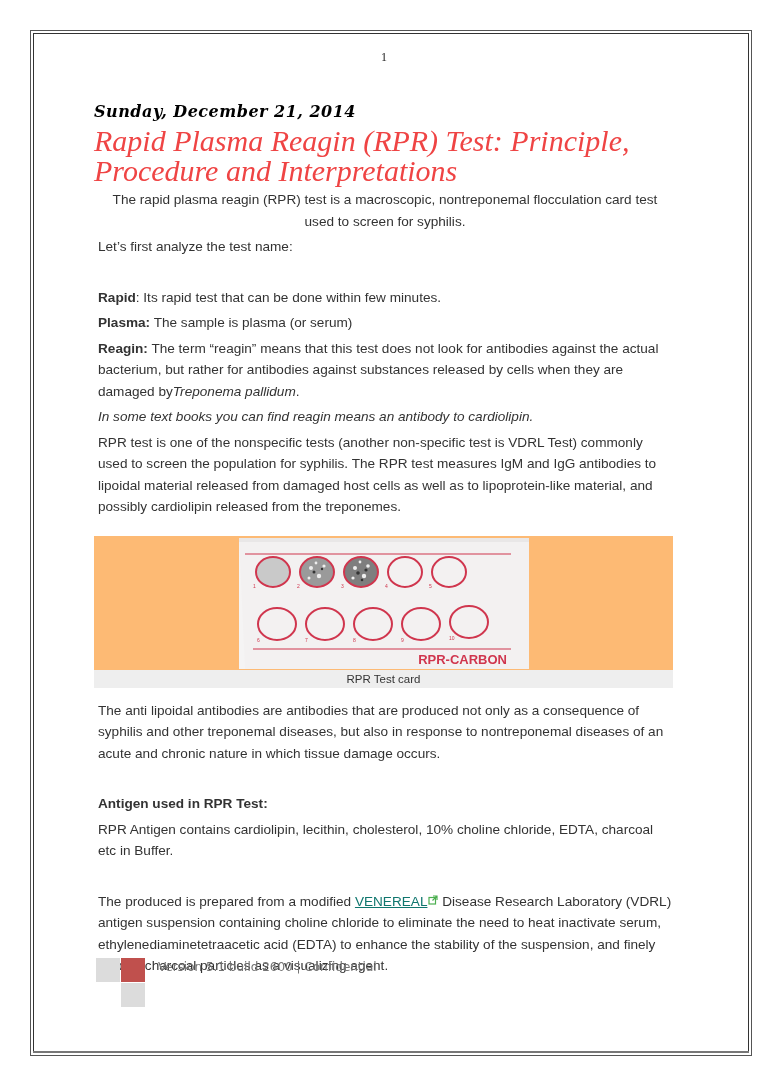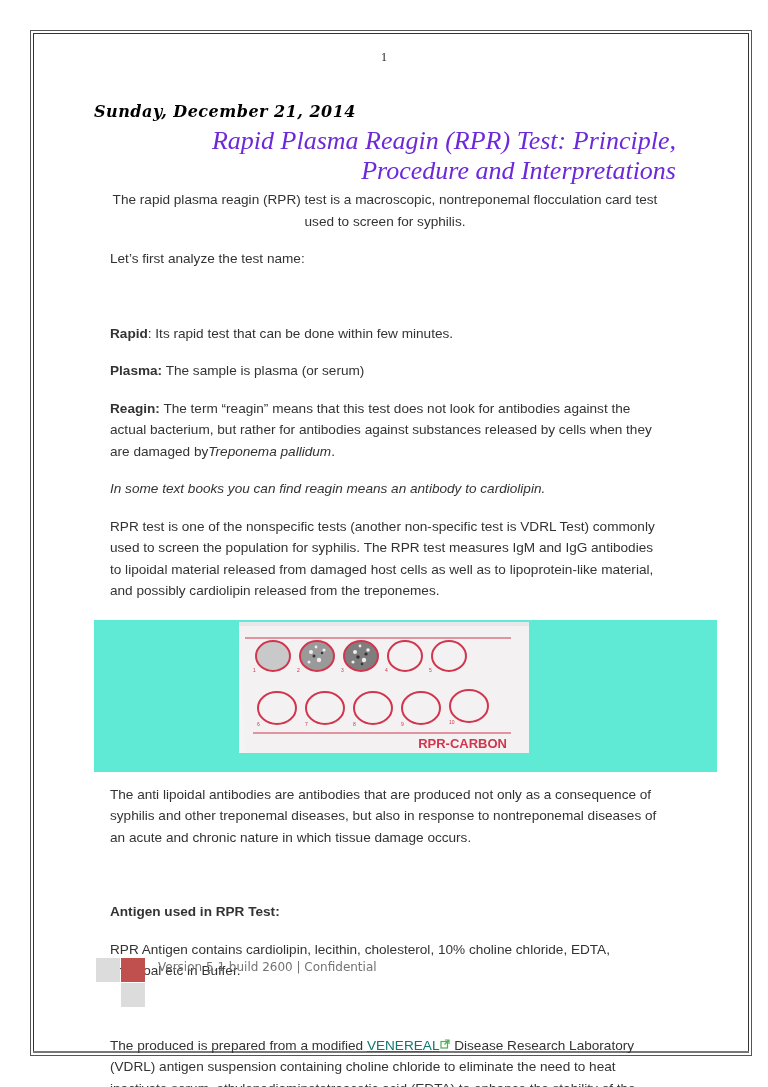--- a/index.html
+++ b/index.html
@@ -16,29 +16,29 @@
       position: absolute; top: 50px; left: 0; width: 768px; text-align: center;
       font-family: "Liberation Serif", serif; font-size: 12px; color: #222;
     }
     .content { position: absolute; left: 94px; top: 100px; width: 582px; }
     .date-line {
       font-family: "DejaVu Serif", serif; font-style: italic; font-weight: bold;
       font-size: 16px; color: #000; letter-spacing: 0.5px; line-height: 24px; margin: 0;
     }
     .post-title {
       font-family: "Liberation Serif", serif; font-style: italic;
-      font-size: 26px; color: #6d28d9; line-height: 30px; margin: 2px 0 0 0; font-weight: normal; text-align: right;
+      font-size: 30px; color: #ef4444; line-height: 30px; margin: 2px 0 0 0; font-weight: normal;
     }
-    p { margin: 16px; font-size: 13.6px; line-height: 21.5px; color: #333; }
+    p { margin: 4px; font-size: 13.6px; line-height: 21.5px; color: #333; }
     .centered { text-align: center; }
     .gap { height: 21px; }
     b { color: #333; }
     em { }
     .figure {
-      position: relative; margin: 18px 0 0 0; width: 579px; height: 152px; background: #5eead4; padding-left: 44px;
+      position: relative; margin: 18px 0 0 0; width: 579px; height: 152px; background: #fdba74;
     }
     .card {
       position: absolute; left: 145px; top: 2px; width: 290px; height: 131px; background: #f5f4f4;
     }
     .card svg { display: block; }
     .caption {
       position: absolute; left: 0; bottom: 0; width: 100%; height: 18px; line-height: 18px;
       text-align: center; font-size: 11.5px; color: #333; background: #eeeeee;
     }
     .section-head { font-weight: bold; }
@@ -134,20 +134,21 @@
             <text x="190" y="50">5</text>
           <text x="18" y="104">6</text>
             <text x="66" y="104">7</text>
             <text x="114" y="104">8</text>
             <text x="162" y="104">9</text>
             <text x="210" y="102">10</text>
         </g>
         <text x="268" y="126" text-anchor="end" font-family="Liberation Sans, sans-serif" font-weight="bold" font-size="13" fill="#d0364e">RPR-CARBON</text>
       </svg>
     </div>
+    <div class="caption">RPR Test card</div>
   </div>
 
   <p style="margin-top:12px;">The anti lipoidal antibodies are antibodies that are produced not only as a consequence of syphilis and other treponemal diseases, but also in response to nontreponemal diseases of an acute and chronic nature in which tissue damage occurs.</p>
   <div class="gap"></div>
   <p class="section-head">Antigen used in RPR Test:</p>
   <p>RPR Antigen contains cardiolipin, lecithin, cholesterol, 10% choline chloride, EDTA, charcoal etc in Buffer.</p>
   <div class="gap"></div>
   <p>
     <span>The produced is prepared from a modified </span><a class="link" href="#">VENEREAL</a><svg class="ext-icon" viewBox="0 0 10 10">
         <rect x="1" y="2.5" width="6.5" height="6.5" fill="none" stroke="#4caf50" stroke-width="1.2"></rect>

